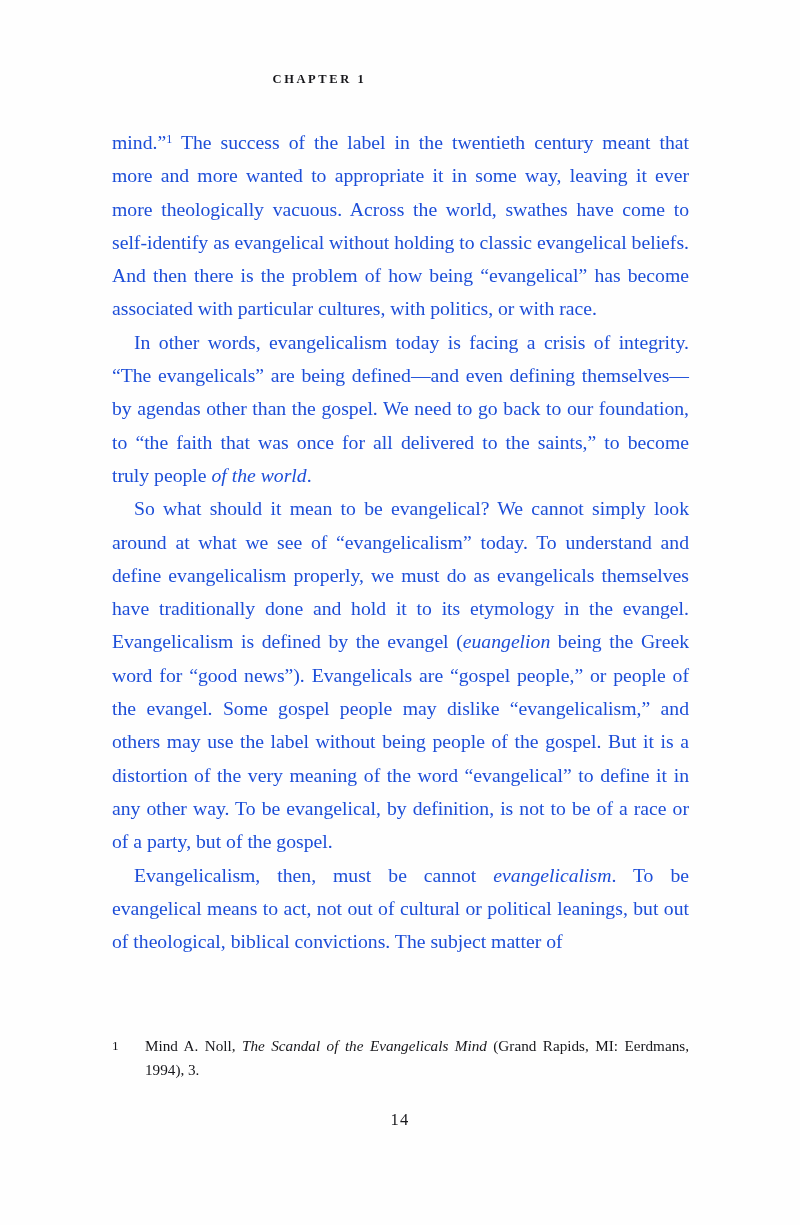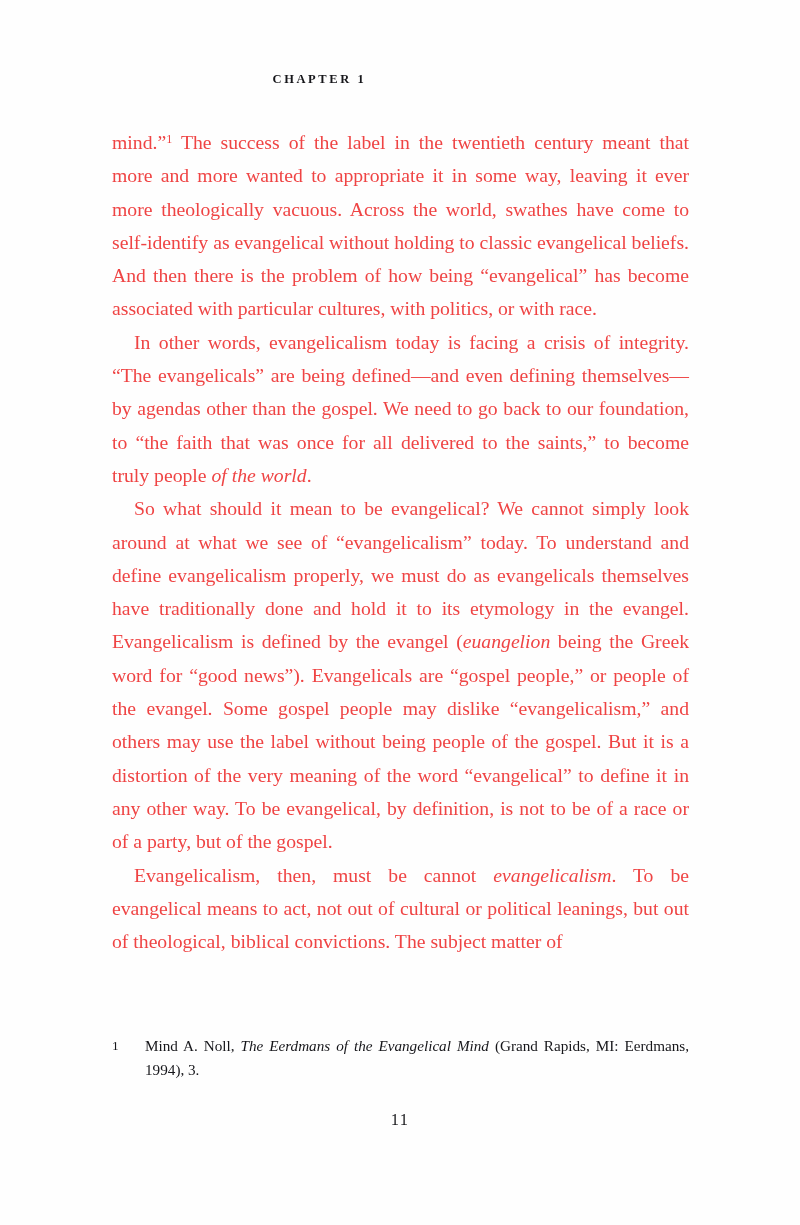--- a/index.html
+++ b/index.html
@@ -44,21 +44,21 @@
 
   p.body {
     margin: 0;
     font-size: 19.7px;
     line-height: 33.3px;
     text-align: justify;
     text-justify: inter-word;
     text-indent: 22px;
     hyphens: manual;
     -webkit-hyphens: manual;
-    color: #ef4444;
+    color: #1d4ed8;
   }
   p.body.first {
     text-indent: 0;
   }
   p.body i, p.body em {
     font-style: italic;
   }
   sup.fnref {
     font-size: 0.62em;
     vertical-align: 0.52em;
@@ -115,19 +115,19 @@
     <div>
         <p class="body first"><span>mind.”</span><sup class="fnref">1</sup><span> The success of the label in the twentieth century meant that more and more wanted to appropriate it in some way, leaving it ever more theologically vacuous. Across the world, swathes have come to self-identify as evangelical without holding to classic evangelical beliefs. And then there is the problem of how being “evangelical” has become associated with particular cultures, with politics, or with race.</span></p>
         <p class="body"><span>In other words, evangelicalism today is facing a crisis of integrity. “The evangelicals” are being defined—and even defining themselves—by agendas other than the gospel. We need to go back to our foundation, to “the faith that was once for all delivered to the saints,” to become truly people </span><i>of the world</i><span>.</span></p>
         <p class="body"><span>So what should it mean to be evangelical? We cannot simply look around at what we see of “evangelicalism” today. To understand and define evangelicalism properly, we must do as evangelicals themselves have traditionally done and hold it to its etymology in the evangel. Evangelicalism is defined by the evangel (</span><i>euangelion</i><span> being the Greek word for “good news”). Evangelicals are “gospel people,” or people of the evangel. Some gospel people may dislike “evangelicalism,” and others may use the label without being people of the gospel. But it is a distortion of the very meaning of the word “evangelical” to define it in any other way. To be evangelical, by definition, is not to be of a race or of a party, but of the gospel.</span></p>
         <p class="body"><span>Evangelicalism, then, must be cannot </span><i>evangelicalism</i><span>. To be evangelical means to act, not out of cultural or political leanings, but out of theological, biblical convictions. The subject matter of</span></p>
       </div>
   </div>
 
   <div class="footnote-area">
     <div>
-        <div class="footnote"><span class="fn-num">1</span><span><span>Mind A. Noll, </span><i>The Eerdmans of the Evangelical Mind</i><span> (Grand Rapids, MI: Eerdmans, 1994), 3.</span></span></div>
+        <div class="footnote"><span class="fn-num">1</span><span><span>Mind A. Noll, </span><i>The Scandal of the Evangelicals Mind</i><span> (Grand Rapids, MI: Eerdmans, 1994), 3.</span></span></div>
       </div>
   </div>
 
-  <div class="folio">11</div>
+  <div class="folio">14</div>
 
 </div>
 
 </body></html>

